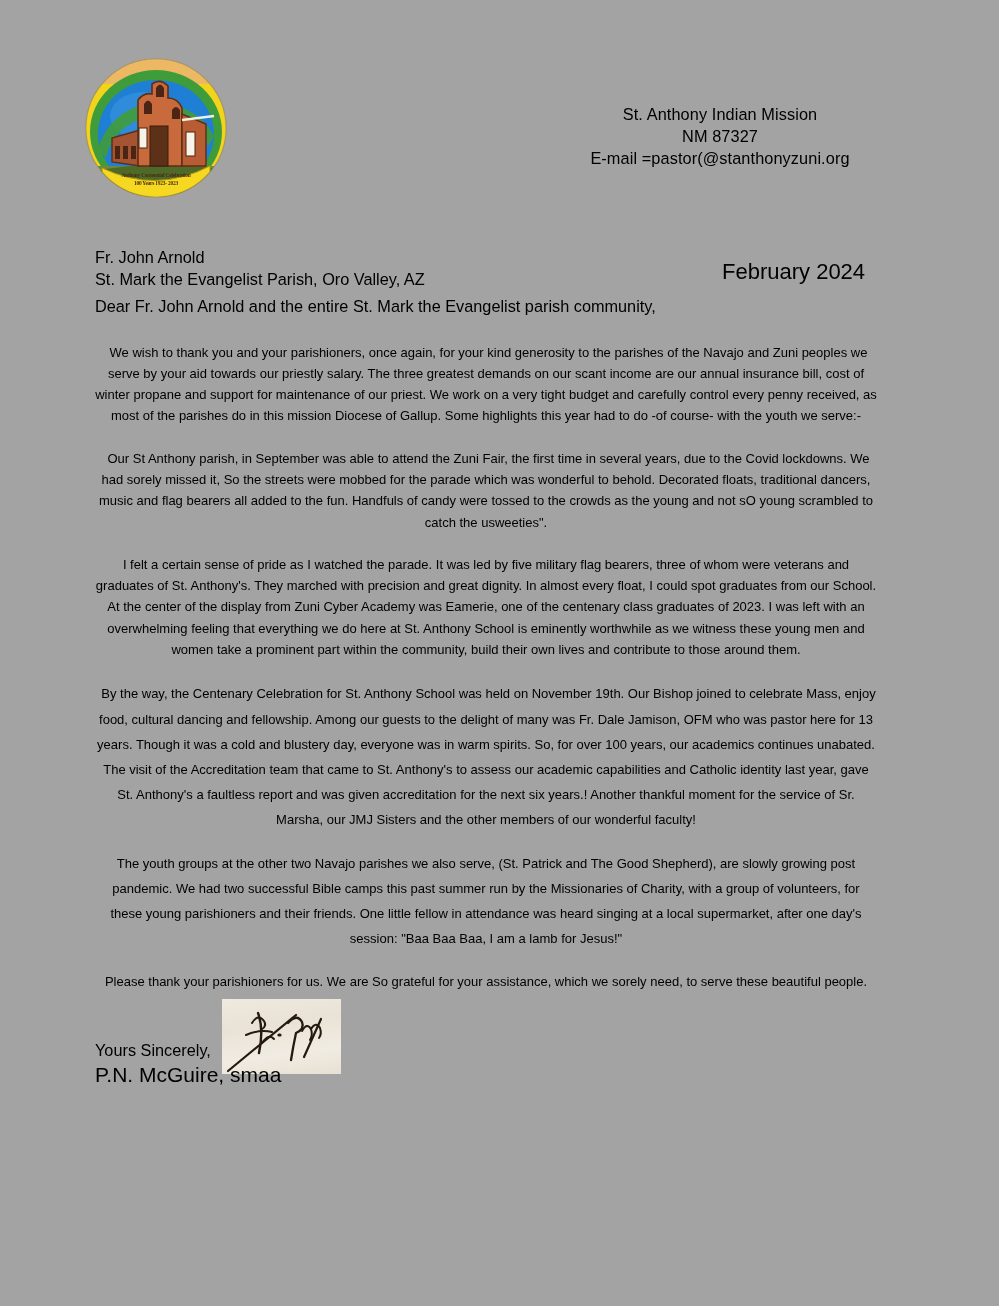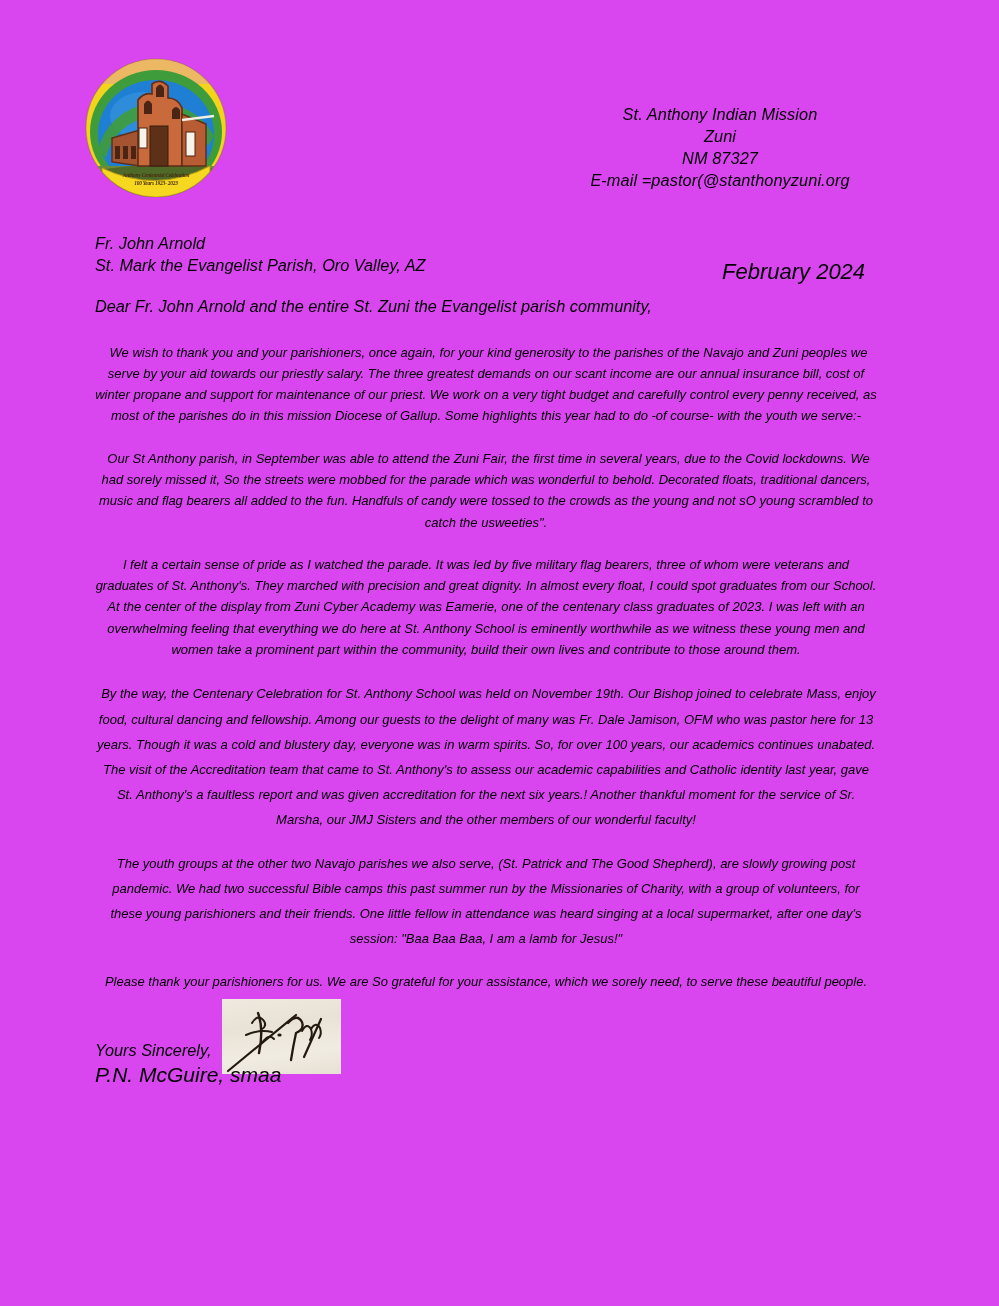--- a/index.html
+++ b/index.html
@@ -9,24 +9,23 @@
     background: #ffffff;
   }
   body {
     font-family: "Liberation Sans", sans-serif;
     color: #000000;
   }
   .page {
     position: relative;
     width: 999px;
     height: 1306px;
-    background: #d946ef;
+    background: #a3a3a3;
     overflow: hidden;
     box-sizing: border-box;
-    font-style: italic;
   }
 
   
   .letterhead {
     position: absolute;
     left: 0;
     top: 0;
     width: 999px;
     height: 240px;
   }
@@ -67,21 +66,21 @@
     font-size: 16.3px;
     line-height: 22px;
     letter-spacing: 0.1px;
   }
   .address-line { white-space: nowrap; }
 
   
   .recipient {
     position: absolute;
     left: 95px;
-    top: 233px;
+    top: 247px;
     font-size: 16.3px;
     line-height: 21.5px;
   }
   .recipient div { white-space: nowrap; }
 
   .letter-date {
     position: absolute;
     left: 722px;
     top: 259px;
     font-size: 22px;
@@ -209,36 +208,35 @@
           <path d="M20 114 Q74 140 128 112 L128 132 Q74 156 20 132 Z" fill="#f5d81f" stroke="#b89a12" stroke-width="1"></path>
         </g>
         <ellipse cx="74" cy="74" rx="70" ry="69" fill="none" stroke="#8a6d22" stroke-width="1.2" opacity="0.35"></ellipse>
       </svg>
       <div class="logo-caption-1">Anthony Centennial Celebration</div>
       <div class="logo-caption-2">100 Years 1923- 2023</div>
     </div>
 
     <div class="address-block">
       <div class="address-line">St. Anthony Indian Mission</div>
-      <div class="address-line">Zuni</div>
       <div class="address-line">NM 87327</div>
       <div class="address-line">E-mail =pastor(@stanthonyzuni.org</div>
     </div>
   </div>
 
   <div class="recipient">
     <div>Fr. John Arnold</div>
     <div>St. Mark the Evangelist Parish, Oro Valley, AZ</div>
   </div>
 
   <div class="letter-date">February 2024</div>
 
   <div class="body-text">
 
-    <div class="salutation">Dear Fr. John Arnold and the entire St. Zuni the Evangelist parish community,</div>
+    <div class="salutation">Dear Fr. John Arnold and the entire St. Mark the Evangelist parish community,</div>
 
     <p class="para indent">We wish to thank you and your parishioners, once again, for your kind generosity to the parishes of the Navajo and Zuni peoples we serve by your aid towards our priestly salary. The three greatest demands on our scant income are our annual insurance bill, cost of winter propane and support for maintenance of our priest. We work on a very tight budget and carefully control every penny received, as most of the parishes do in this mission Diocese of Gallup. Some highlights this year had to do -of course- with the youth we serve:-</p>
     <p class="para indent">Our St Anthony parish, in September was able to attend the Zuni Fair, the first time in several years, due to the Covid lockdowns. We had sorely missed it, So the streets were mobbed for the parade which was wonderful to behold. Decorated floats, traditional dancers, music and flag bearers all added to the fun. Handfuls of candy were tossed to the crowds as the young and not sO young scrambled to catch the usweeties".</p>
     <p class="para">I felt a certain sense of pride as I watched the parade. It was led by five military flag bearers, three of whom were veterans and graduates of St. Anthony's. They marched with precision and great dignity. In almost every float, I could spot graduates from our School. At the center of the display from Zuni Cyber Academy was Eamerie, one of the centenary class graduates of 2023. I was left with an overwhelming feeling that everything we do here at St. Anthony School is eminently worthwhile as we witness these young men and women take a prominent part within the community, build their own lives and contribute to those around them.</p>
     <p class="para loose indent">By the way, the Centenary Celebration for St. Anthony School was held on November 19th. Our Bishop joined to celebrate Mass, enjoy food, cultural dancing and fellowship. Among our guests to the delight of many was Fr. Dale Jamison, OFM who was pastor here for 13 years. Though it was a cold and blustery day, everyone was in warm spirits. So, for over 100 years, our academics continues unabated. The visit of the Accreditation team that came to St. Anthony's to assess our academic capabilities and Catholic identity last year, gave St. Anthony's a faultless report and was given accreditation for the next six years.! Another thankful moment for the service of Sr. Marsha, our JMJ Sisters and the other members of our wonderful faculty!</p>
     <p class="para loose">The youth groups at the other two Navajo parishes we also serve, (St. Patrick and The Good Shepherd), are slowly growing post pandemic. We had two successful Bible camps this past summer run by the Missionaries of Charity, with a group of volunteers, for these young parishioners and their friends. One little fellow in attendance was heard singing at a local supermarket, after one day's session: "Baa Baa Baa, I am a lamb for Jesus!"</p>
     <p class="para loose">Please thank your parishioners for us. We are So grateful for your assistance, which we sorely need, to serve these beautiful people.</p>
 
     <div class="closing-block">
       <div class="yours">Yours Sincerely,</div>

